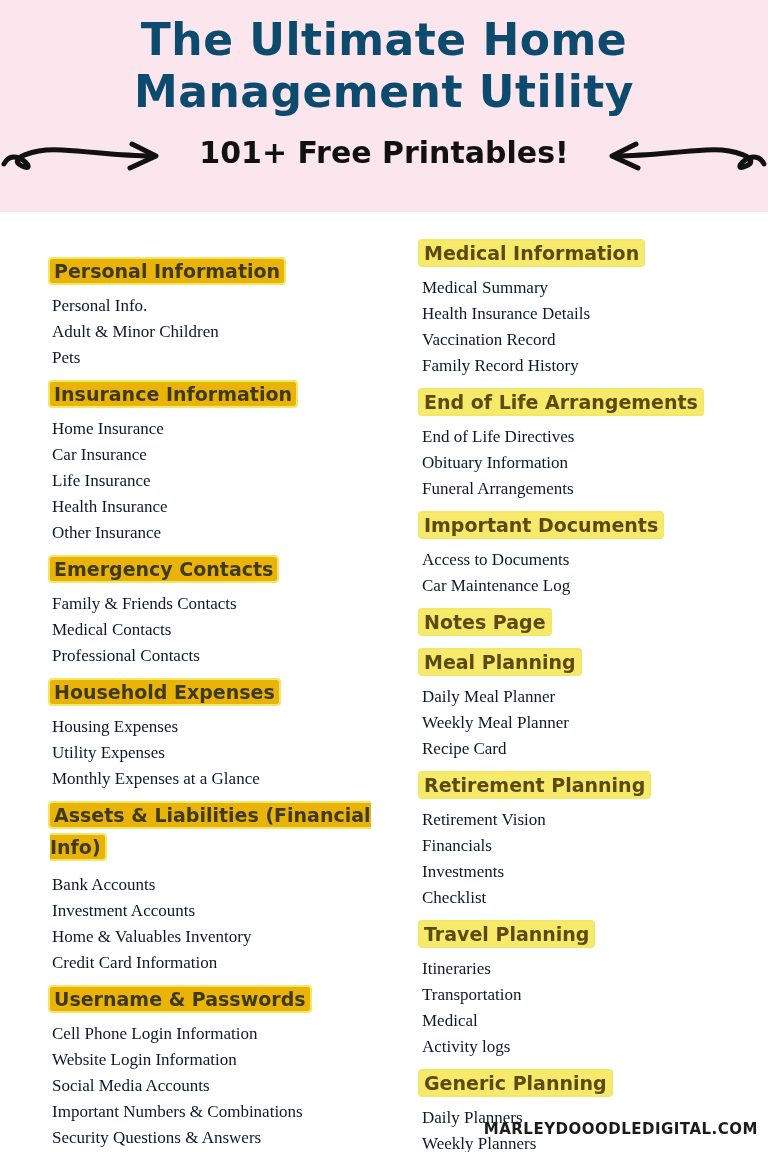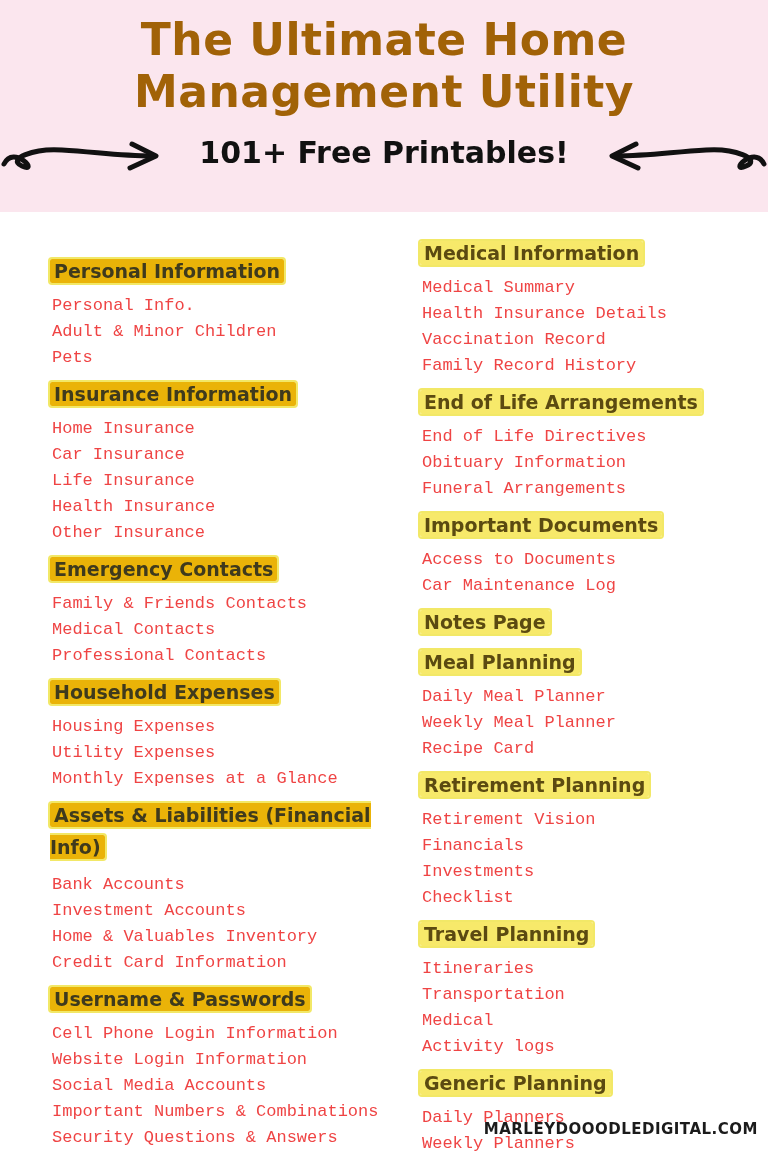--- a/index.html
+++ b/index.html
@@ -24,21 +24,21 @@
     position: relative;
     width: 768px;
     height: 212px;
     background: #fbe6ee;
     padding-top: 14px;
     text-align: center;
   }
   #title-lines {
     font-family: "DejaVu Sans", sans-serif;
     font-weight: bold;
-    color: #a16207;
+    color: #0c4a6e;
     letter-spacing: 0.5px;
   }
   .title-line {
     font-size: 44px;
     line-height: 52px;
     white-space: nowrap;
   }
   #subtitle {
     margin-top: 10px;
     font-family: "DejaVu Sans", sans-serif;
@@ -93,24 +93,24 @@
     line-height: 31px;
   }
   .sec-head.amber { color: #5b4a11; background: #f7e96a; }
 
   ul.items {
     list-style: none;
     margin: 0 0 2px 0;
     padding: 0 0 0 6px;
   }
   ul.items li {
-    font-family: Liberation Mono, monospace;
+    font-family: Liberation Serif, serif;
     font-size: 17px;
     line-height: 26px;
-    color: #ef4444;
+    color: #0f172a;
     white-space: nowrap;
   }
 
   
   #footer {
     position: absolute;
     right: 10px;
     bottom: 14px;
     font-family: "DejaVu Sans", sans-serif;
     font-weight: bold;

